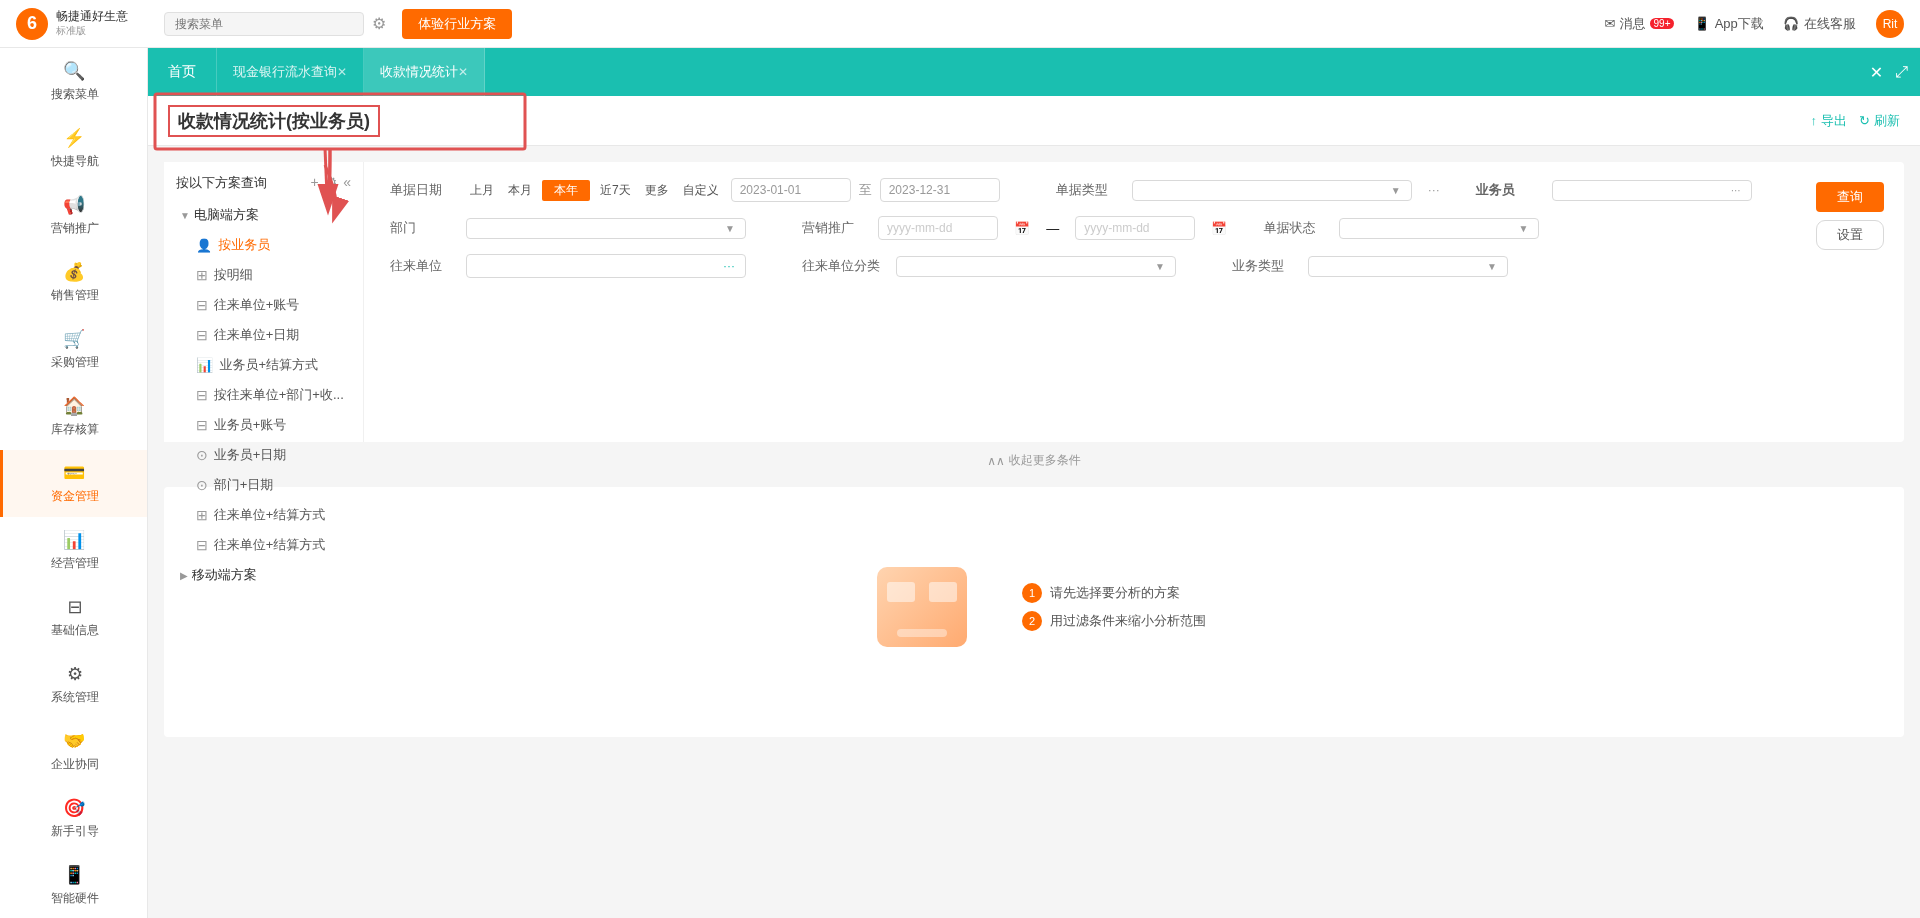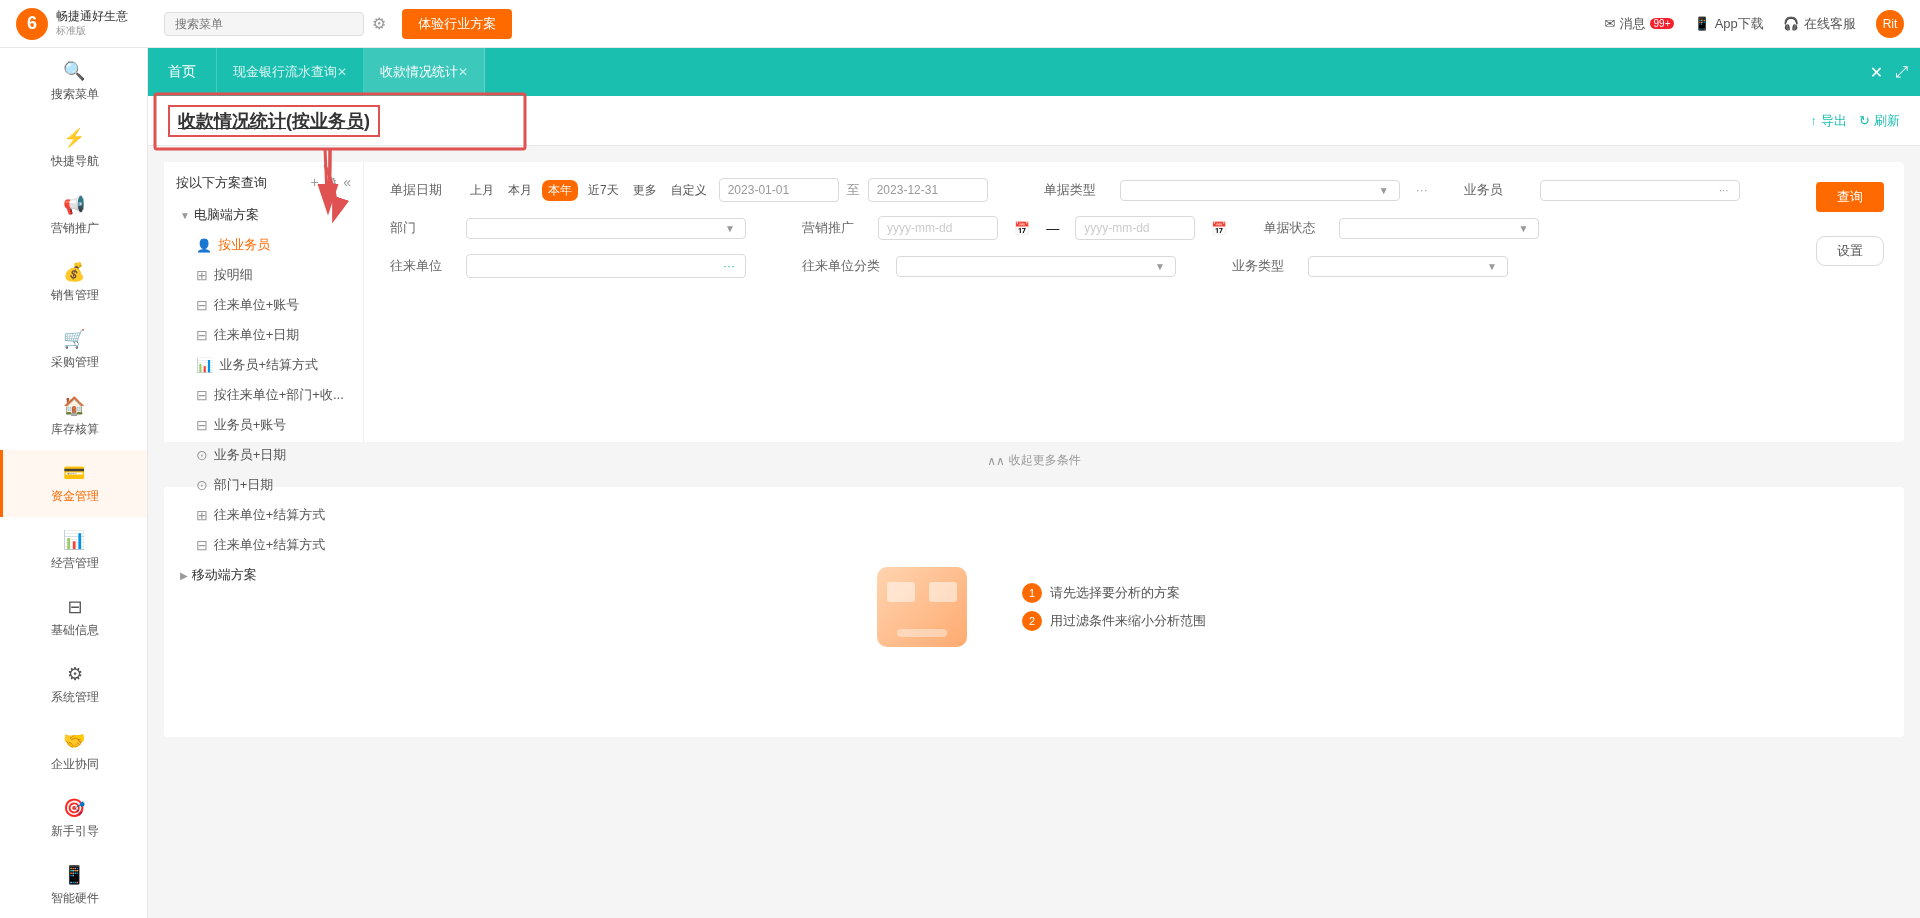--- a/index.html
+++ b/index.html
@@ -147,21 +147,20 @@
       align-items: center;
       justify-content: space-between;
       height: 50px;
     }
     .page-title {
       font-size: 18px;
       font-weight: bold;
       color: #333;
       border: 2px solid #e05252;
       padding: 2px 8px;
-      text-decoration: underline;
     }
     .page-actions { display: flex; gap: 12px; align-items: center; }
     .action-btn {
       display: flex; align-items: center; gap: 4px;
       color: #1abfb0; cursor: pointer; font-size: 13px;
     }
 
     
     .main-content { flex: 1; background: #f5f5f5; padding: 16px; overflow-y: auto; }
 
@@ -226,22 +225,22 @@
     .form-field {
       display: flex; align-items: center; gap: 8px;
     }
     .date-shortcuts { display: flex; gap: 6px; align-items: center; }
     .date-shortcut {
       color: #555; font-size: 12px; cursor: pointer; padding: 2px 4px;
     }
     .date-shortcut.active {
       background: #ff6a00;
       color: white;
-      border-radius: 7px;
-      padding: 2px 6px;
+      border-radius: 2px;
+      padding: 2px 12px;
     }
     .date-input {
       border: 1px solid #d9d9d9;
       border-radius: 4px;
       padding: 4px 8px;
       font-size: 12px;
       color: #999;
       width: 120px;
     }
     .date-range-sep { color: #999; }
@@ -275,21 +274,21 @@
       font-size: 13px;
       color: #999;
       width: 280px;
       display: flex; align-items: center; justify-content: space-between;
     }
     .more-icon { color: #1abfb0; font-size: 12px; cursor: pointer; }
 
     .query-btns {
       display: flex;
       flex-direction: column;
-      gap: 24px;
+      gap: 8px;
       position: absolute;
       right: 20px;
       top: 20px;
     }
     .query-btn {
       background: #ff6a00;
       color: white;
       border: none;
       border-radius: 4px;
       padding: 6px 20px;
@@ -571,21 +570,21 @@
               <input class="date-input" type="text" value="2023-12-31" style="">
             </div>
 
             <span class="form-label" style="margin-left:40px;">单据类型</span>
             <div class="select-field" style="width:280px;">
               <span></span>
               <span class="select-arrow">▼</span>
             </div>
             <span class="form-more-btn">···</span>
 
-            <span class="form-label" style="margin-left:20px;">业务员</span>
+            <span class="form-label" style="margin-left:20px;font-weight:bold;">业务员</span>
             <div class="select-field" style="width:200px;">
               <span></span>
               <span class="select-arrow">···</span>
             </div>
           </div>
 
           <div class="form-row">
             <span class="form-label">部门</span>
             <div class="dept-field">
               <span></span>

